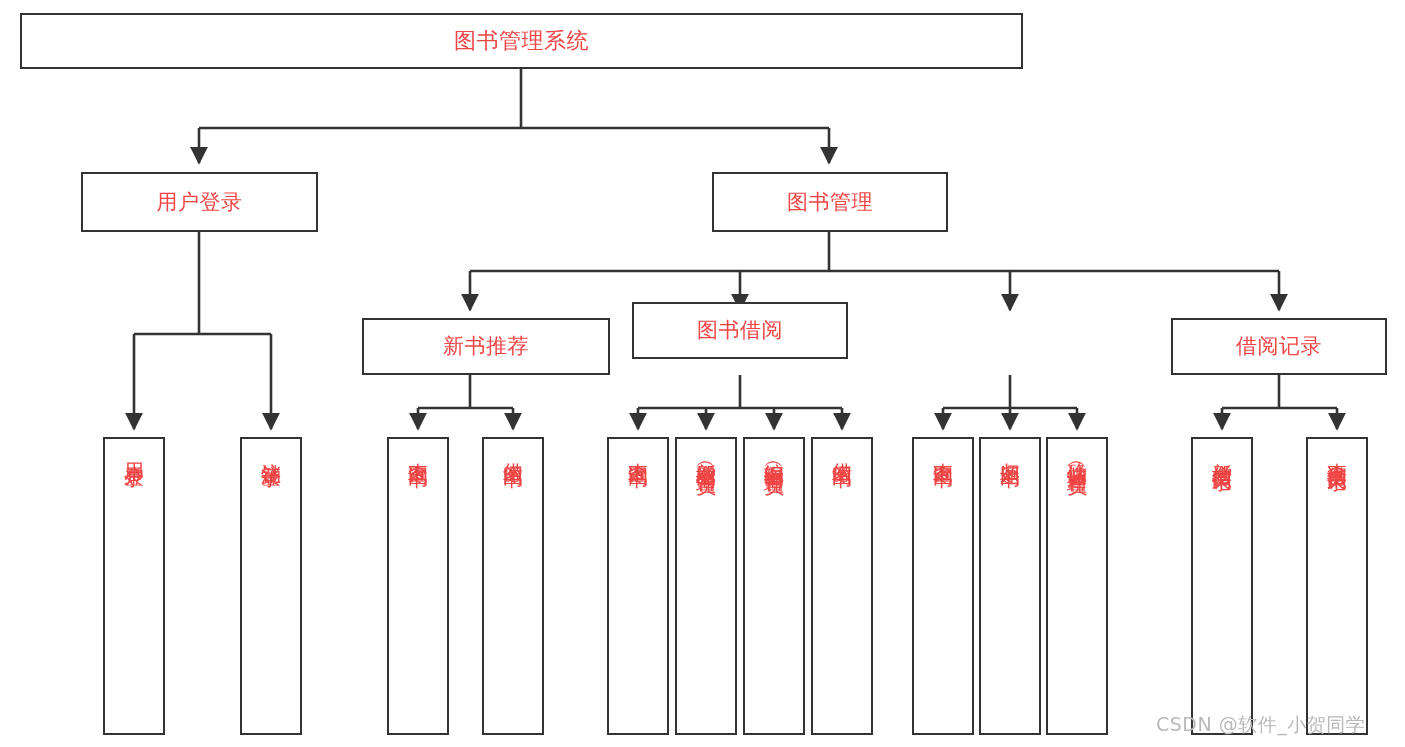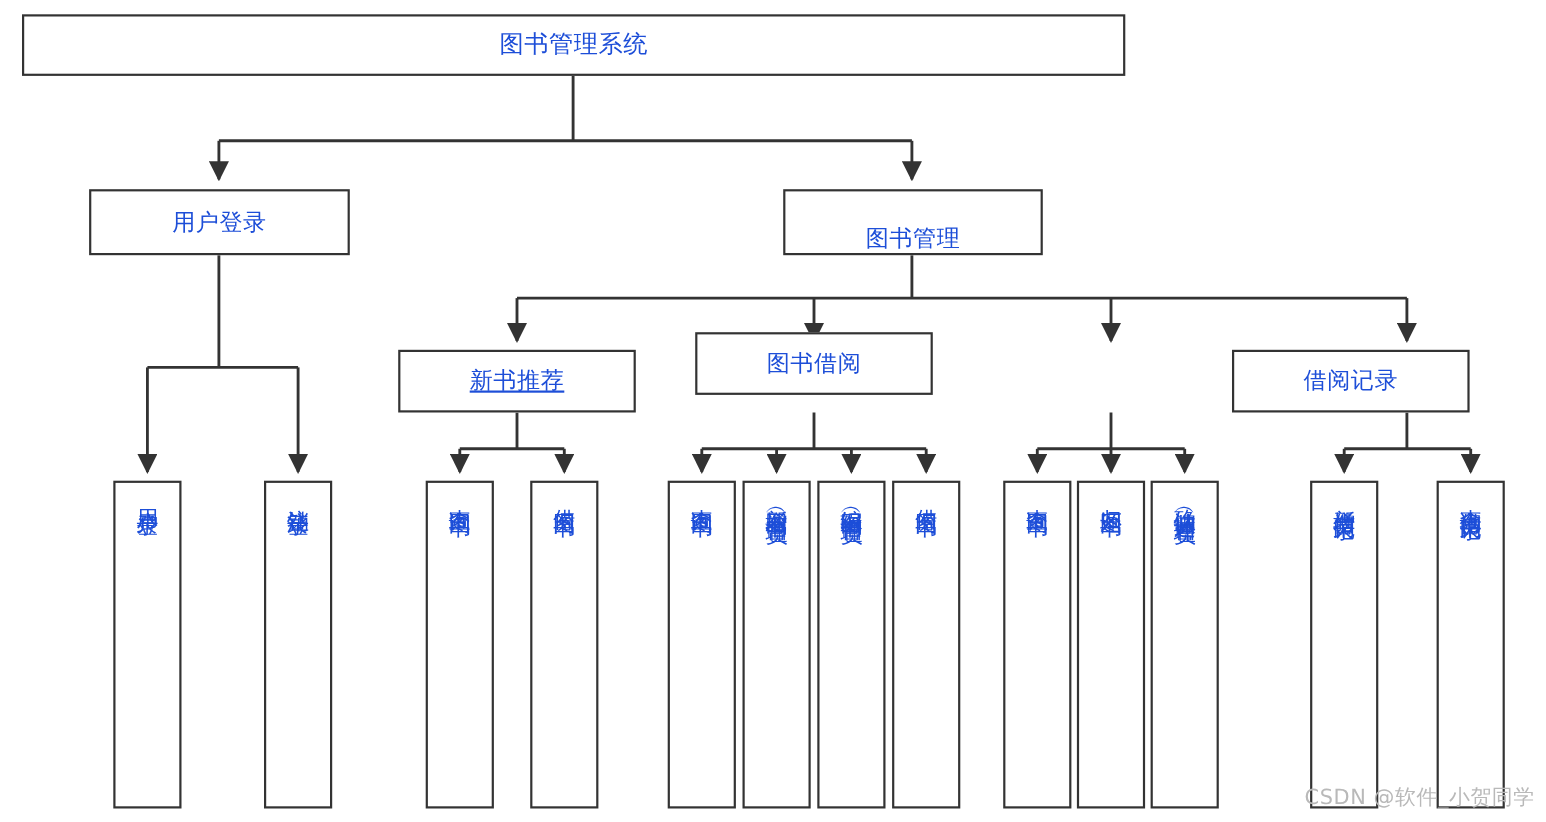--- a/index.html
+++ b/index.html
@@ -26,21 +26,21 @@
     pointer-events: none;
   }
   .node {
     position: absolute;
     box-sizing: border-box;
     background: #ffffff;
     border: 2px solid #333333;
     display: flex;
     align-items: center;
     justify-content: center;
-    color: #1d4ed8;
+    color: #ef4444;
   }
   .node .label {
     display: block;
     line-height: 1.18;
     letter-spacing: 0.5px;
     white-space: pre;
   }
   
   .node.h .label {
     font-size: 21px;
@@ -59,21 +59,21 @@
     font-size: 20px;
     writing-mode: vertical-rl;
     text-orientation: upright;
     letter-spacing: 2px;
     line-height: 1.05;
     text-align: left;
     max-height: 100%;
   }
   .watermark {
     position: absolute;
-    left: 1186px;
+    left: 1156px;
     top: 712px;
     font-size: 19px;
     color: #b9b9b9;
     white-space: nowrap;
     letter-spacing: 0.5px;
     font-family: "DejaVu Sans", "Liberation Sans", sans-serif;
   }
 </style>
 </head>
 <body>
@@ -130,31 +130,31 @@
     </g>
   </svg>
 
   <div class="node h root" style="left:20px; top:13px; width:1003px; height:56px;">
     <span class="label">图书管理系统</span>
   </div>
 
   <div class="node h" style="left:81px; top:172px; width:237px; height:60px;">
     <span class="label">用户登录</span>
   </div>
-  <div class="node h" style="left:712px; top:172px; width:236px; height:60px;align-items:flex-end;">
+  <div class="node h" style="left:712px; top:172px; width:236px; height:60px;">
     <span class="label">图书管理</span>
   </div>
 
-  <div class="node h" style="left:362px; top:318px; width:216px; height:57px;text-decoration:underline;">
+  <div class="node h" style="left:362px; top:318px; width:248px; height:57px;">
     <span class="label">新书推荐</span>
   </div>
   <div class="node h" style="left:632px; top:302px; width:216px; height:57px;">
     <span class="label">图书借阅</span>
   </div>
-  <div class="node h" style="left:1120px; top:318px; width:216px; height:57px;">
+  <div class="node h" style="left:1171px; top:318px; width:216px; height:57px;">
     <span class="label">借阅记录</span>
   </div>
 
   <div class="node v" style="left:103px; top:437px; width:62px; height:298px;">
     <span class="label">用户登录</span>
   </div>
   <div class="node v" style="left:240px; top:437px; width:62px; height:298px;">
     <span class="label">注销登录</span>
   </div>
 

